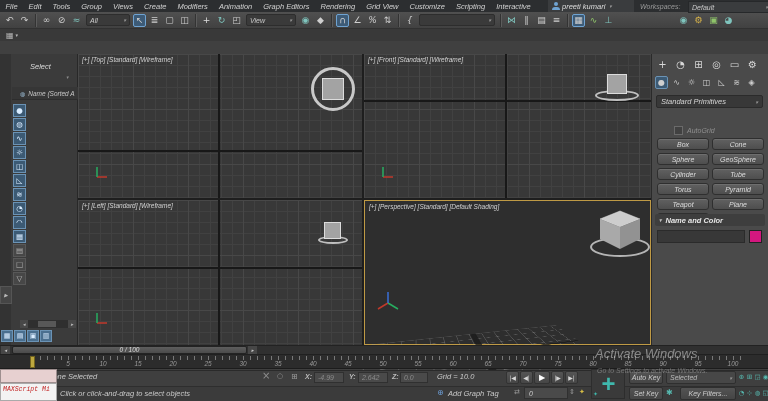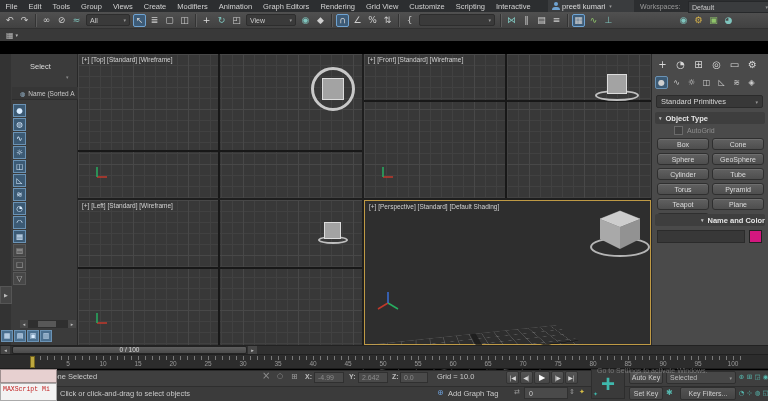--- a/index.html
+++ b/index.html
@@ -1,17 +1,17 @@
 <!DOCTYPE html>
 <html><head>
 <meta charset="utf-8">
 <style>
   html,body{margin:0;padding:0;background:#1a1a1a;}
-  #root{position:relative;width:768px;height:401px;background:#000000;overflow:hidden;
-        font-family:"Liberation Sans",sans-serif;color:#ccc;}
+  #root{position:relative;width:768px;height:401px;background:#404040;overflow:hidden;
+        font-family:"Liberation Sans",sans-serif;color:#ccc;font-style:italic;}
   .abs{position:absolute;}
 
   
   #menubar{left:0;top:0;width:768px;height:12px;background:#2c2e30;display:flex;align-items:center;
            font-size:7.5px;color:#d2d2d2;z-index:5;}
   .menu-item{padding:0 5.5px;white-space:nowrap;}
   #user-cluster{position:absolute;left:548px;top:0;height:12px;width:86px;background:#3a3c3e;
                 display:flex;align-items:center;font-size:7.5px;color:#ddd;}
   #avatar{width:8px;height:8px;margin:0 3px;position:relative;}
   #avatar .head{position:absolute;left:2.5px;top:0;width:4px;height:4px;border-radius:50%;background:#6fa3d2;}
@@ -371,42 +371,38 @@
         <div class="pcat-icon">☼</div>
         <div class="pcat-icon">◫</div>
         <div class="pcat-icon">◺</div>
         <div class="pcat-icon">≋</div>
         <div class="pcat-icon">◈</div>
       </div>
     <div id="prim-drop">
       <span>Standard Primitives</span>
       <span style="font-size:5px;color:#999;">▾</span>
     </div>
-    <div class="rollout" style="top:58px;">
-      <span class="rchev">▾</span>
-      <span>Object Type</span>
-    </div>
     <div id="autogrid-row">
       <span id="autogrid-box"></span>
       <span>AutoGrid</span>
     </div>
     <div id="object-buttons">
         <div class="objbtn">Box</div>
         <div class="objbtn">Cone</div>
         <div class="objbtn">Sphere</div>
         <div class="objbtn">GeoSphere</div>
         <div class="objbtn">Cylinder</div>
         <div class="objbtn">Tube</div>
         <div class="objbtn">Torus</div>
         <div class="objbtn">Pyramid</div>
         <div class="objbtn">Teapot</div>
         <div class="objbtn">Plane</div>
         <div class="objbtn">TextPlus</div>
       </div>
-    <div class="rollout" style="top:160px;justify-content:flex-end;">
+    <div class="rollout" style="top:160px;">
       <span class="rchev">▾</span>
       <span>Name and Color</span>
     </div>
     <div id="name-field"></div>
     <div id="color-swatch" style="background: rgb(212, 23, 127);"></div>
   </div>
 
   <div id="sliderrow" class="abs">
     <span class="slarr" style="left:1px;">◂</span>
     <div id="time-slider-btn">0 / 100</div>
@@ -490,14 +486,15 @@
   <div class="keybtn" style="left:629px;top:387px;width:34px;">Set Key</div>
   <span class="sic" style="left:666px;top:388px;font-size:8px;color:#56b7ae;">✱</span>
   <div class="keybtn" style="left:680px;top:387px;width:56px;">Key Filters...</div>
   <div class="nav-row" style="left:738px;top:387px;" id="nav-row2">
       <div class="nav-icon">◔</div>
       <div class="nav-icon">⊹</div>
       <div class="nav-icon">◍</div>
       <div class="nav-icon">◱</div>
     </div>
 
+  <div id="wm1" class="abs">Activate Windows</div>
   <div id="wm2" class="abs">Go to Settings to activate Windows.</div>
 </div>
 
 </body></html>

